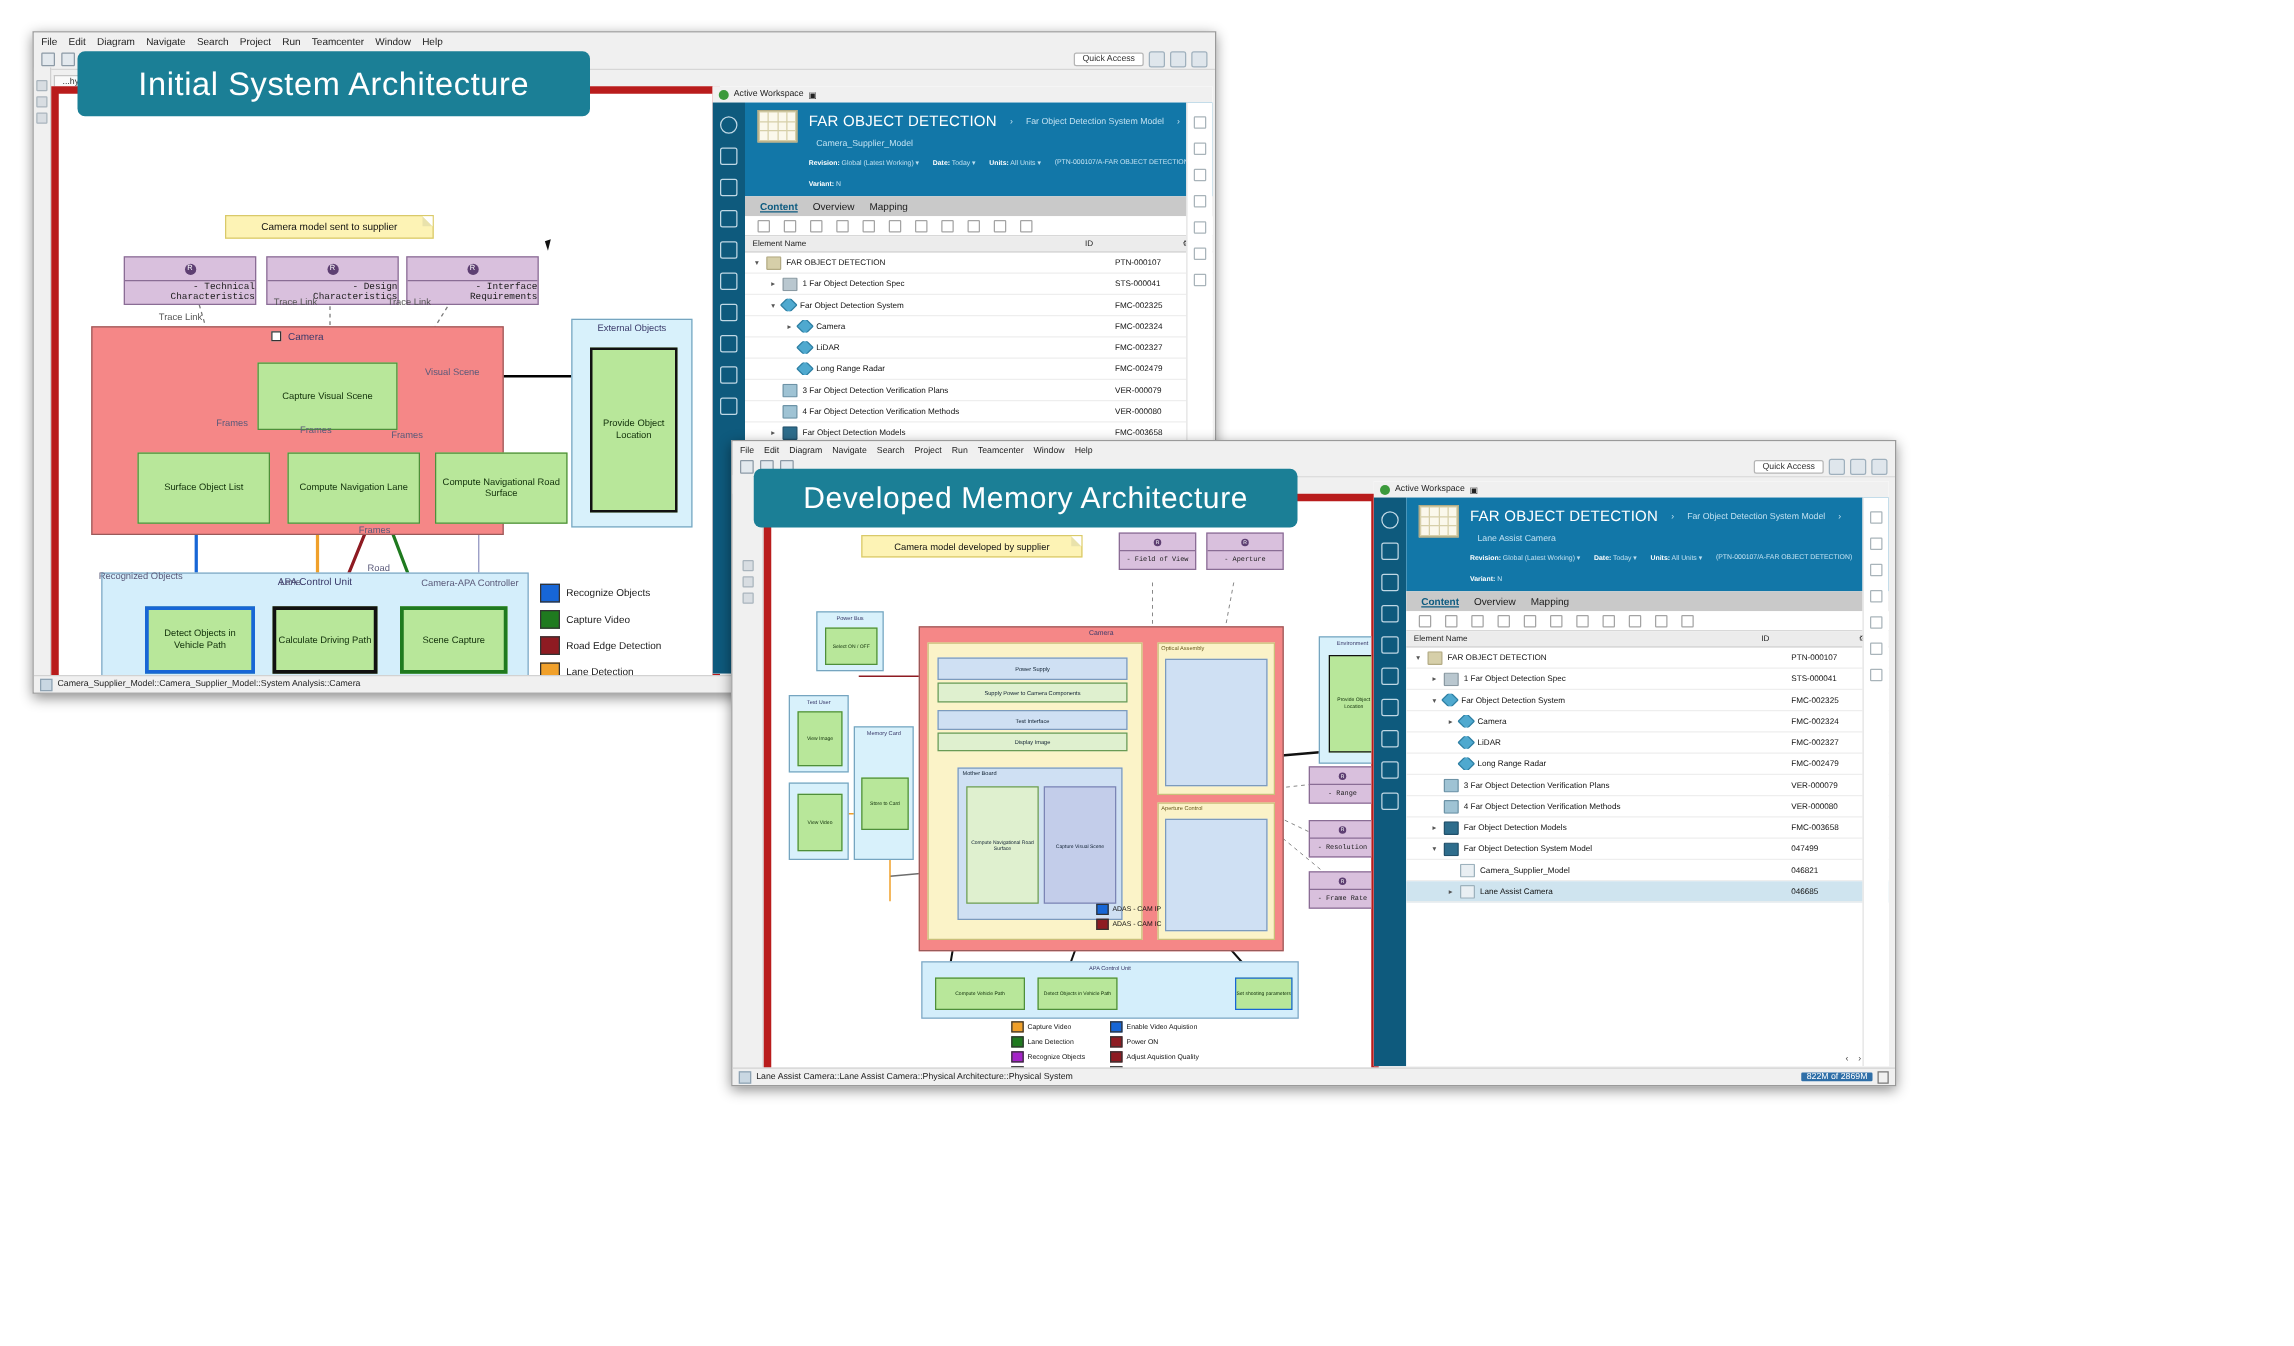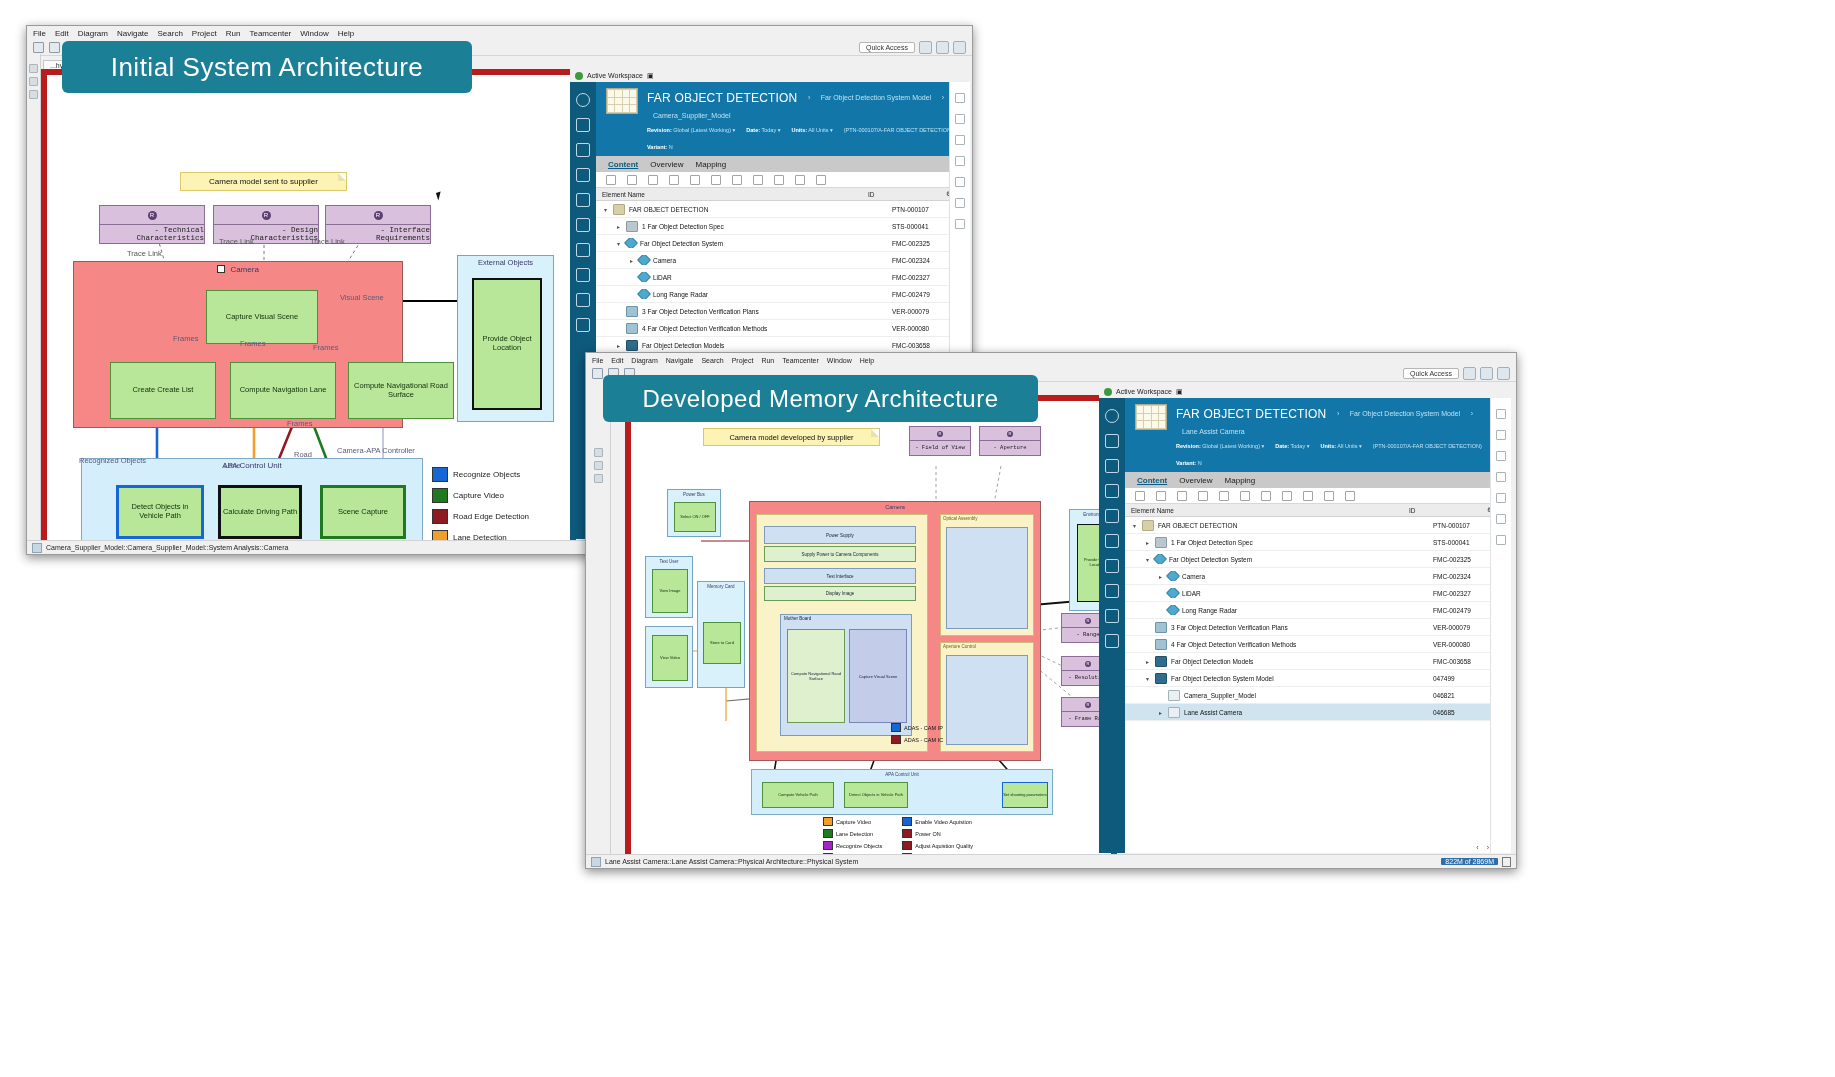--- a/index.html
+++ b/index.html
@@ -209,21 +209,21 @@
     <div class="tracelbl" style="left:80px;top:174px;">Trace Link</div>
     <div class="tracelbl" style="left:172px;top:162px;">Trace Link</div>
     <div class="tracelbl" style="left:263px;top:162px;">Trace Link</div>
 
     <div class="blk red" style="left:26px;top:186px;width:328px;height:165px;">
       <div class="blk-title">
         <span class="pinsq" style="position:relative;display:inline-block;margin-right:3px;top:1px;"></span>
         <span>Camera</span>
       </div>
       <div class="act" style="left:132px;top:28px;width:110px;height:52px;">Capture Visual Scene</div>
-      <div class="act" style="left:36px;top:100px;width:104px;height:55px;">Create Create List</div>
+      <div class="act" style="left:36px;top:100px;width:104px;height:55px;">Surface Object List</div>
       <div class="act" style="left:156px;top:100px;width:104px;height:55px;">Compute Navigation Lane</div>
       <div class="act" style="left:274px;top:100px;width:104px;height:55px;">Compute Navigational Road Surface</div>
     </div>
 
     <div class="blk cyan" style="left:410px;top:180px;width:95px;height:165px;">
       <div class="blk-title" style="font-size:7.5px;">
         <span>External Objects</span>
       </div>
       <div class="act" style="left:14px;top:22px;width:66px;height:128px;border:2px solid #111;">Provide Object Location</div>
     </div>
@@ -238,21 +238,21 @@
     </div>
 
     <div class="blbl" style="left:293px;top:218px;">Visual Scene</div>
     <div class="blbl" style="left:126px;top:259px;">Frames</div>
     <div class="blbl" style="left:193px;top:264px;">Frames</div>
     <div class="blbl" style="left:266px;top:268px;">Frames</div>
     <div class="blbl" style="left:240px;top:344px;">Frames</div>
     <div class="blbl" style="left:32px;top:381px;">Recognized Objects</div>
     <div class="blbl" style="left:177px;top:386px;">Lane</div>
     <div class="blbl" style="left:247px;top:375px;">Road</div>
-    <div class="blbl" style="left:290px;top:371px;">Camera-APA Controller</div>
+    <div class="blbl" style="left:290px;top:387px;">Camera-APA Controller</div>
 
     <div class="legend" style="left:385px;top:392px;">
       <div class="row">
         <span class="sw" style="background:#1766d6;"></span>
         <span>Recognize Objects</span>
       </div>
       <div class="row">
         <span class="sw" style="background:#1f7a1f;"></span>
         <span>Capture Video</span>
       </div>
@@ -493,21 +493,21 @@
   <div class="leftrail" style="top:27px;bottom:14px;width:24px;">
     <div class="r-ico" style="margin-top:68px;"></div>
     <div class="r-ico"></div>
     <div class="r-ico"></div>
   </div>
 
   <div class="tabstrip" style="padding-left:26px;">
     <span class="tab active">...[PAB]...</span>
   </div>
 
-  <div class="canvas" style="left:39px;top:42px;width:480px;height:458px;">
+  <div class="canvas" style="left:25px;top:42px;width:480px;height:458px;">
 
     <svg width="480" height="458" style="position:absolute;left:0;top:0;">
       <path d="M305,65 L305,110" stroke="#888" stroke-width=".8" stroke-dasharray="3,3" fill="none"></path>
       <path d="M370,65 L362,108" stroke="#888" stroke-width=".8" stroke-dasharray="3,3" fill="none"></path>
       <path d="M400,230 L446,225" stroke="#888" stroke-width=".8" stroke-dasharray="3,3" fill="none"></path>
       <path d="M400,250 L446,272" stroke="#888" stroke-width=".8" stroke-dasharray="3,3" fill="none"></path>
       <path d="M400,262 L446,300" stroke="#888" stroke-width=".8" stroke-dasharray="3,3" fill="none"></path>
       <path d="M390,205 L448,200" stroke="#111" stroke-width="2" fill="none"></path>
       <path d="M270,265 L150,330 L140,390" stroke="#111" stroke-width="1.6" fill="none"></path>
       <path d="M300,268 L250,340 L232,390" stroke="#111" stroke-width="1.6" fill="none"></path>

